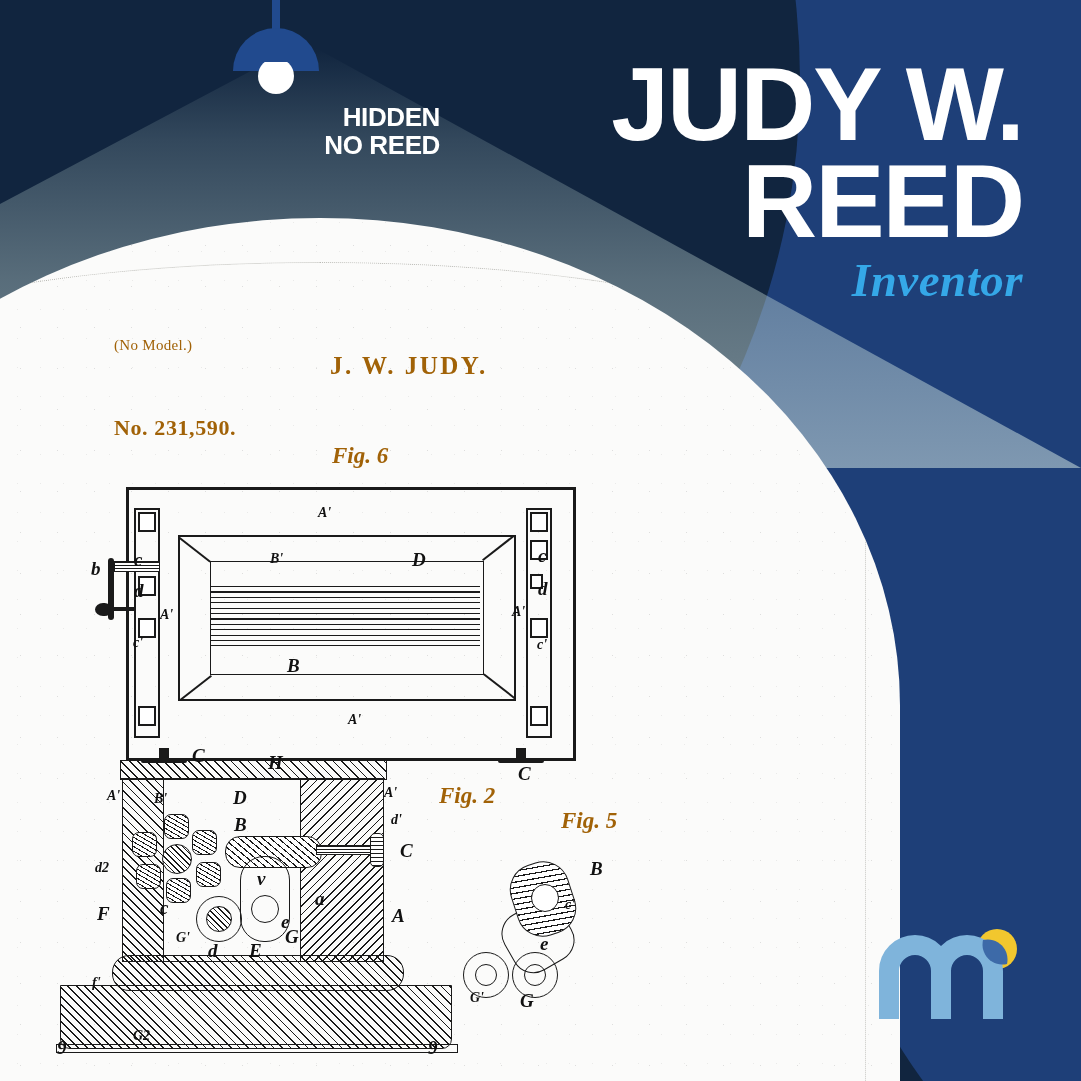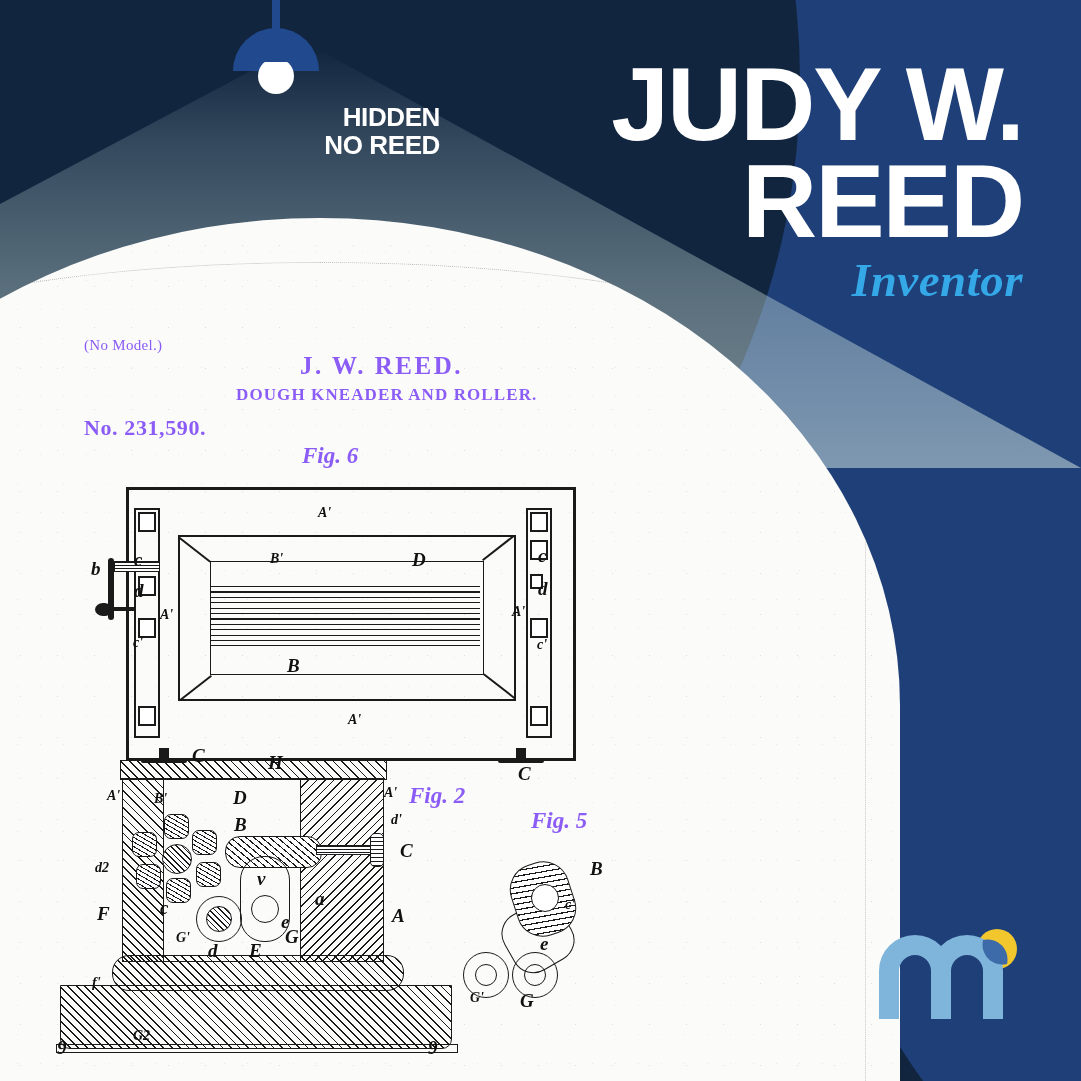--- a/index.html
+++ b/index.html
@@ -112,21 +112,21 @@
     background-image:
       radial-gradient(rgba(90,90,90,.35) 0.6px, transparent 0.7px),
       radial-gradient(rgba(120,120,120,.25) 0.5px, transparent 0.6px);
     background-size:37px 41px, 23px 29px;
     background-position:3px 7px, 13px 19px;
   }
 
   
   .doc-inner{position:absolute;left:260px;top:-218px;width:1081px;height:1081px;}
 
-  .pt{position:absolute;color:#8b5cf6;white-space:nowrap;}
+  .pt{position:absolute;color:#a16207;white-space:nowrap;margin-left:30px;}
   .mono-serif{font-family:"Liberation Serif",serif;}
   .script{font-family:"Liberation Serif",serif;font-style:italic;font-weight:bold;}
 
   .t-nomodel{left:84px;top:337px;font-size:15px;letter-spacing:.3px;}
   .t-jwreed{left:300px;top:352px;font-size:25px;letter-spacing:2.5px;font-weight:bold;}
   .t-title{left:236px;top:385px;font-size:17px;letter-spacing:1.1px;font-weight:bold;}
   .t-no{left:84px;top:415px;font-size:22px;letter-spacing:.6px;font-weight:bold;}
   .t-patented{left:402px;top:417px;font-size:21px;letter-spacing:.4px;font-weight:bold;}
   .t-fig1{left:302px;top:443px;font-size:23px;}
   .t-fig2{left:409px;top:783px;font-size:23px;}
@@ -219,22 +219,21 @@
     <div class="role">Inventor</div>
   </div>
 
   <div class="doc">
     <div class="doc-rule"></div>
     <div class="doc-noise"></div>
 
     <div class="doc-inner">
 
       <div class="pt mono-serif t-nomodel">(No Model.)</div>
-      <div class="pt mono-serif t-jwreed">J. W. REED.</div>
-      <div class="pt mono-serif t-title">DOUGH KNEADER AND ROLLER.</div>
+      <div class="pt mono-serif t-jwreed">J. W. JUDY.</div>
       <div class="pt mono-serif t-no">No. 231,590.</div>
 
       <div class="pt script t-fig1">Fig. 6</div>
       <div class="pt script t-fig2">Fig. 2</div>
       <div class="pt script t-fig3">Fig. 5</div>
 
       <div class="f1-outer"></div>
       <div class="f1-colL"></div>
       <div class="f1-colR"></div>
 

